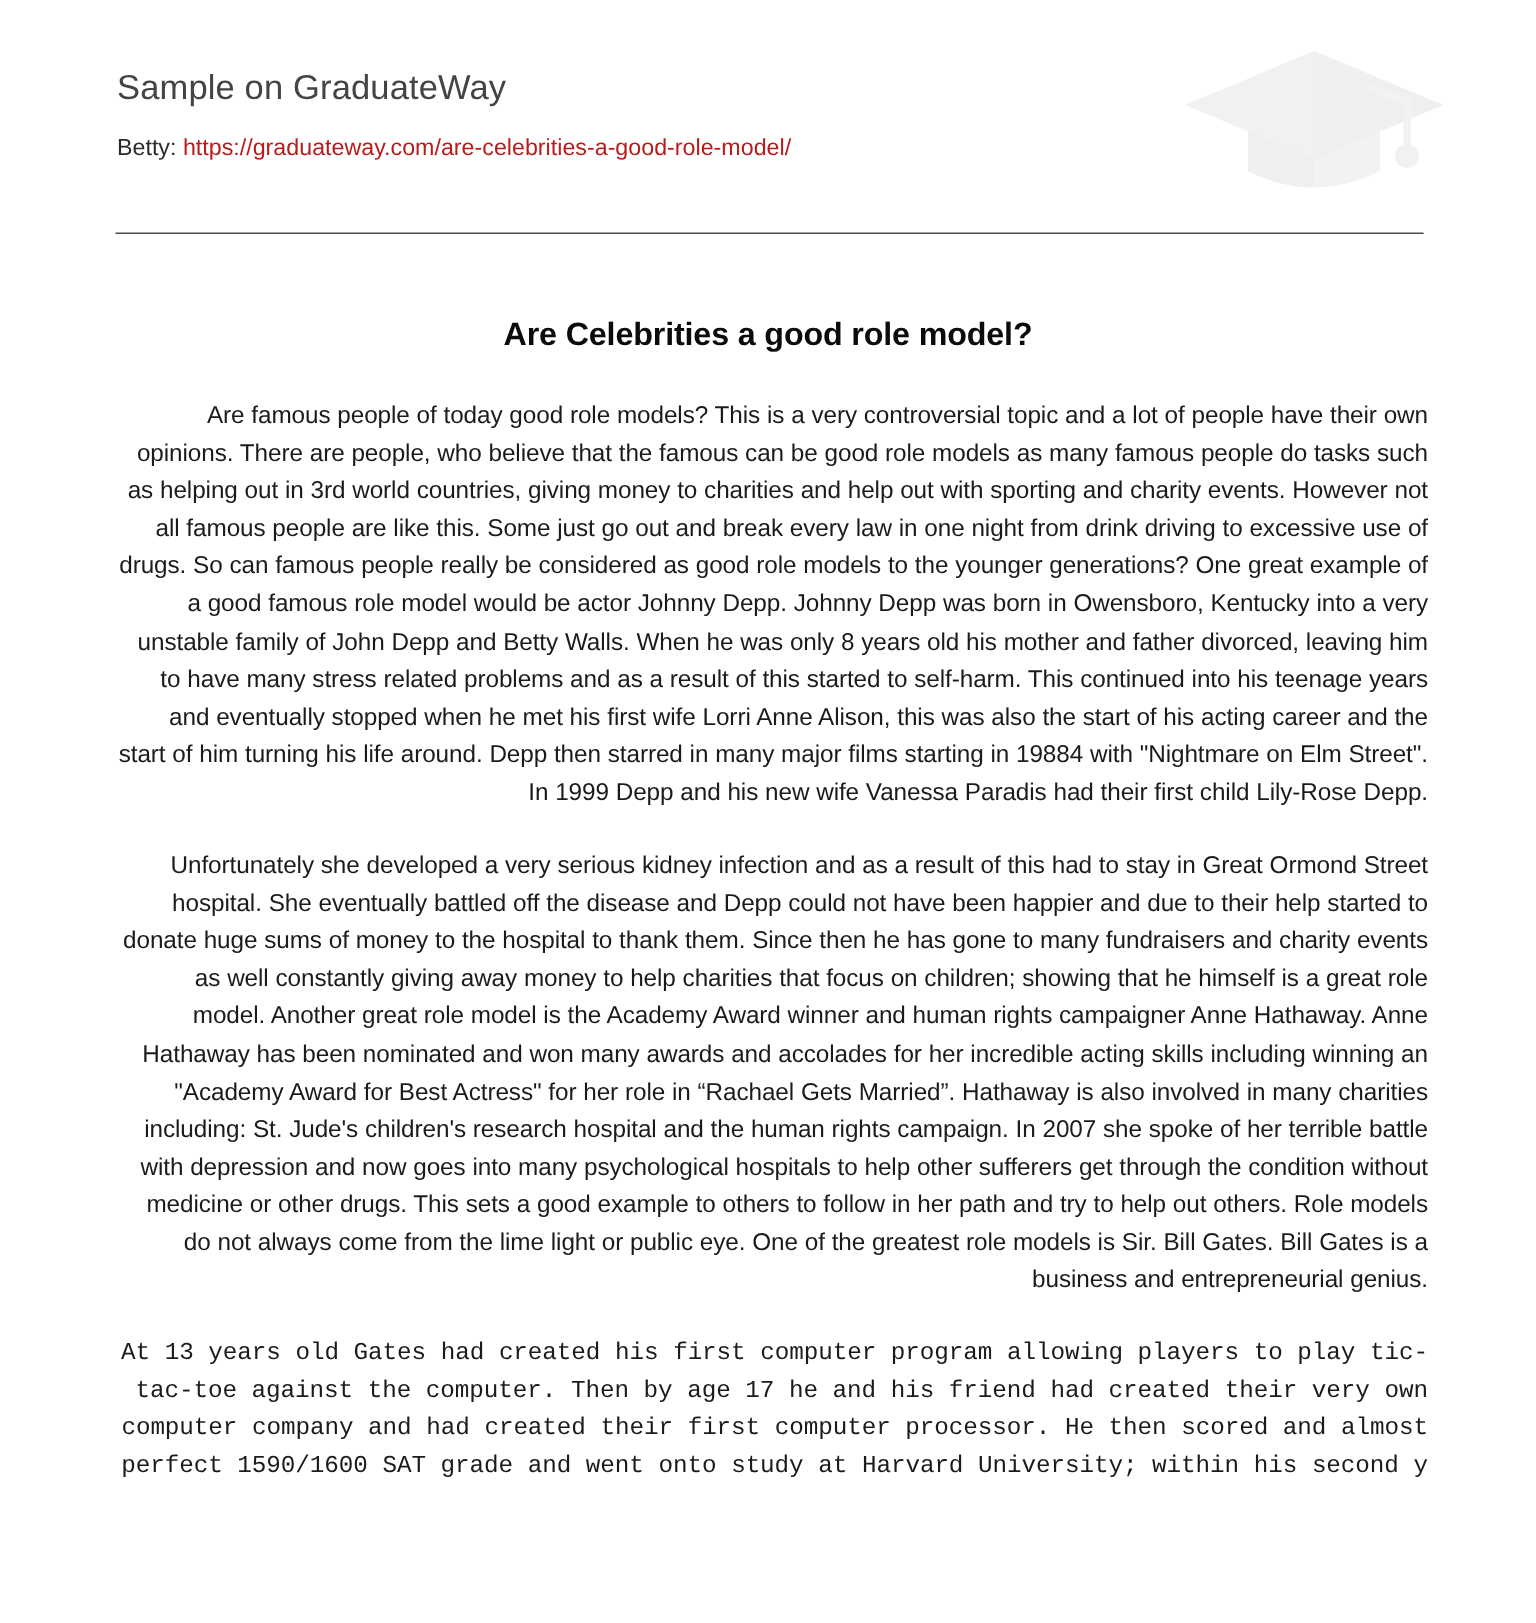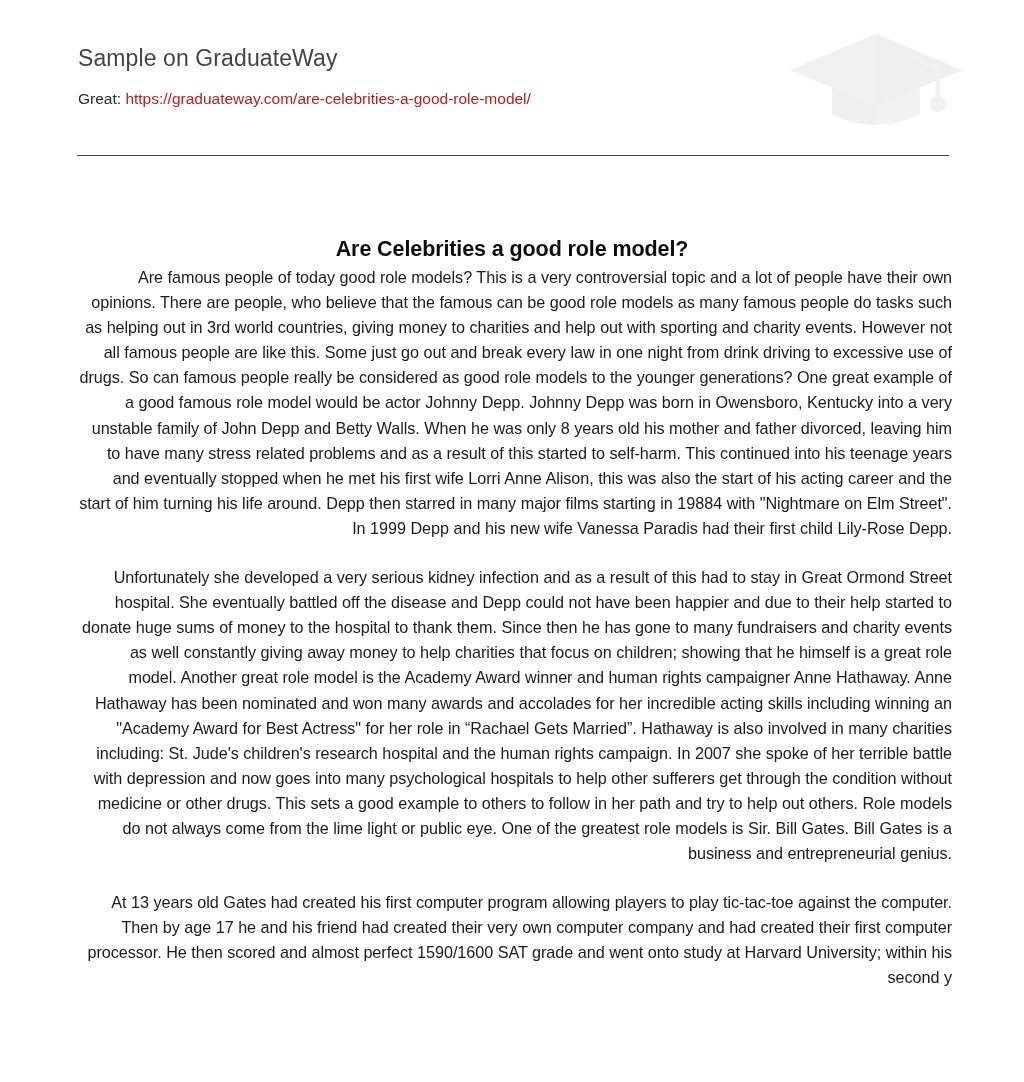--- a/index.html
+++ b/index.html
@@ -83,21 +83,21 @@
     height: 0;
     border: 0;
     border-top: 1.6px solid #4a4a4a;
     margin: 0;
   }
 
   
   .doc-title {
     position: absolute;
     left: 0;
-    top: 220px;
+    top: 194px;
     width: 1024px;
     text-align: center;
     font-size: 21.5px;
     line-height: 30px;
     font-weight: 700;
     color: #0b0b0b;
     letter-spacing: -0.1px;
   }
 
   
@@ -111,33 +111,34 @@
     margin: 0 0 24px 0;
     font-size: 16.2px;
     line-height: 25.1px;
     color: #1b1b1b;
     text-align: right;
     letter-spacing: -0.05px;
     word-spacing: 0.1px;
   }
   .article p:last-child {
     margin-bottom: 12px;
+    font-family: Liberation Mono, monospace;
   }
 </style>
 </head>
 <body>
 
 <div class="page">
 
   <div class="header">
 
     <div class="site-title">Sample on GraduateWay</div>
 
     <div class="source-line">
-      <span class="source-label">Great: </span><span class="source-url">https://graduateway.com/are-celebrities-a-good-role-model/</span>
+      <span class="source-label">Betty: </span><span class="source-url">https://graduateway.com/are-celebrities-a-good-role-model/</span>
     </div>
 
     <div class="logo">
       <svg viewBox="0 0 180 112" xmlns="http://www.w3.org/2000/svg" aria-hidden="true">
 
         <path d="M46 46 L46 86 Q90 108 134 86 L134 46 Z" fill="#f2f2f2"></path>
         <path d="M46 46 L46 86 Q68 97 90 97 L90 57 Z" fill="#efefef"></path>
 
         <path d="M90 6 L176 42 L90 78 L4 42 Z" fill="#f1f1f1"></path>
         <path d="M90 6 L176 42 L90 78 Z" fill="#efefef"></path>

